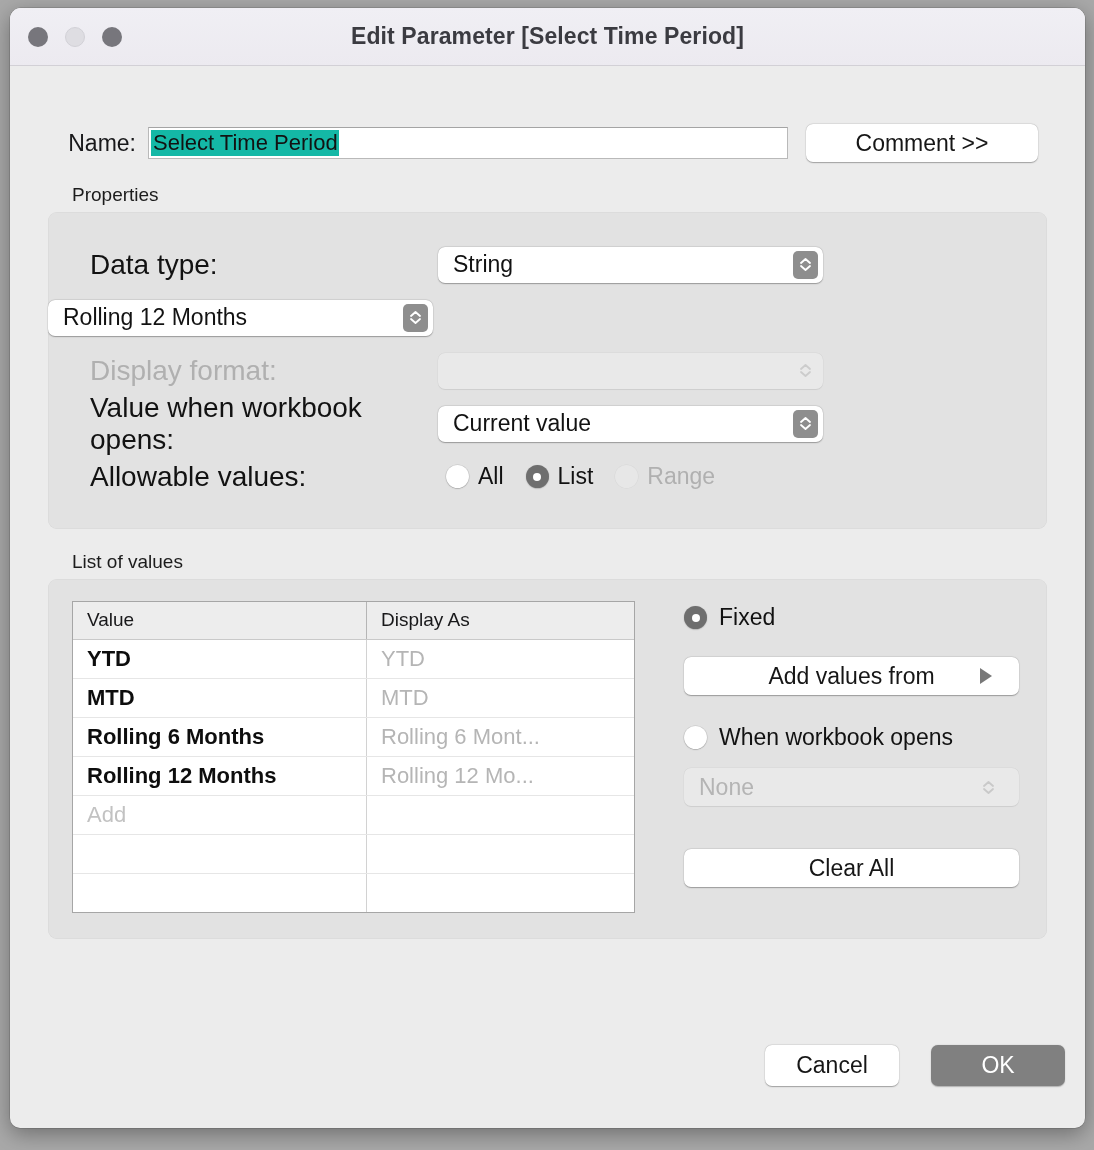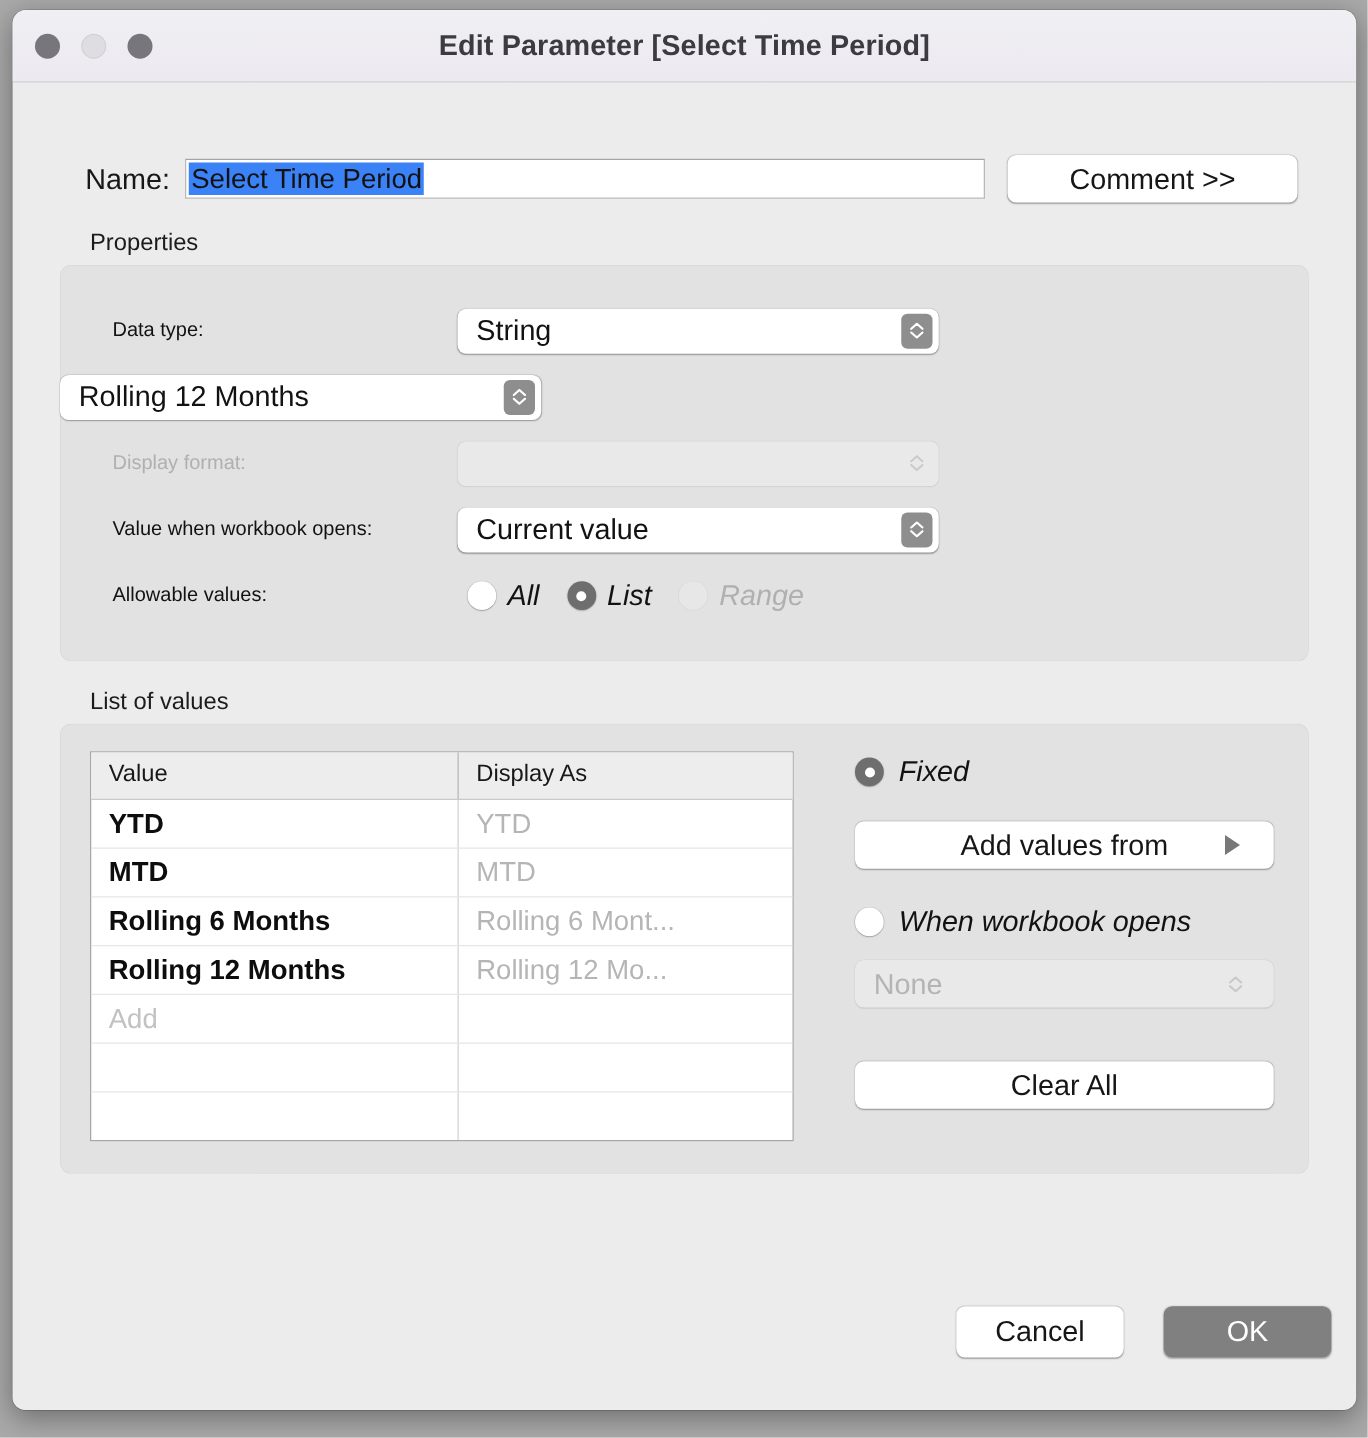--- a/index.html
+++ b/index.html
@@ -94,21 +94,21 @@
     border: 1px solid #b9b9b9;
     border-top-color: #a4a4a4;
     display: flex;
     align-items: center;
     padding: 0 2px;
     box-sizing: border-box;
     font-size: 22px;
     color: #121212;
   }
   .name-field .sel {
-    background: #3b82f6;
+    background: #14b8a6;
     padding: 1px 1px 2px 2px;
     line-height: 1.05;
   }
   .comment-btn {
     margin-left: 18px;
     width: 232px;
     height: 38px;
     background: #ffffff;
     border: none;
     border-radius: 7px;
@@ -134,23 +134,23 @@
     padding: 26px 0 26px 0;
   }
 
   
   .prop-row {
     display: flex;
     align-items: center;
     height: 53px;
   }
   .prop-label {
-    font-size: 16px;
+    font-size: 28px;
     color: #121212;
-    width: 318px;
+    width: 390px;
     padding-left: 42px;
     box-sizing: border-box;
   }
   .prop-label.disabled { color: #b0b0b0; }
 
   .combo {
     position: relative;
     width: 385px;
     height: 36px;
     background: #ffffff;
@@ -233,21 +233,20 @@
     border-radius: 50%;
     background: #ffffff;
   }
   .radio.disabled {
     background: #e7e7e7;
     box-shadow: 0 0 0 0.5px rgba(0,0,0,0.05);
   }
   .radio-label {
     font-size: 23px;
     color: #121212;
-    font-style: italic;
   }
   .radio-label.disabled { color: #b0b0b0; }
 
   
   .list-box {
     padding: 22px 24px 26px 24px;
     display: flex;
     gap: 16px;
     justify-content: flex-end;
   }

